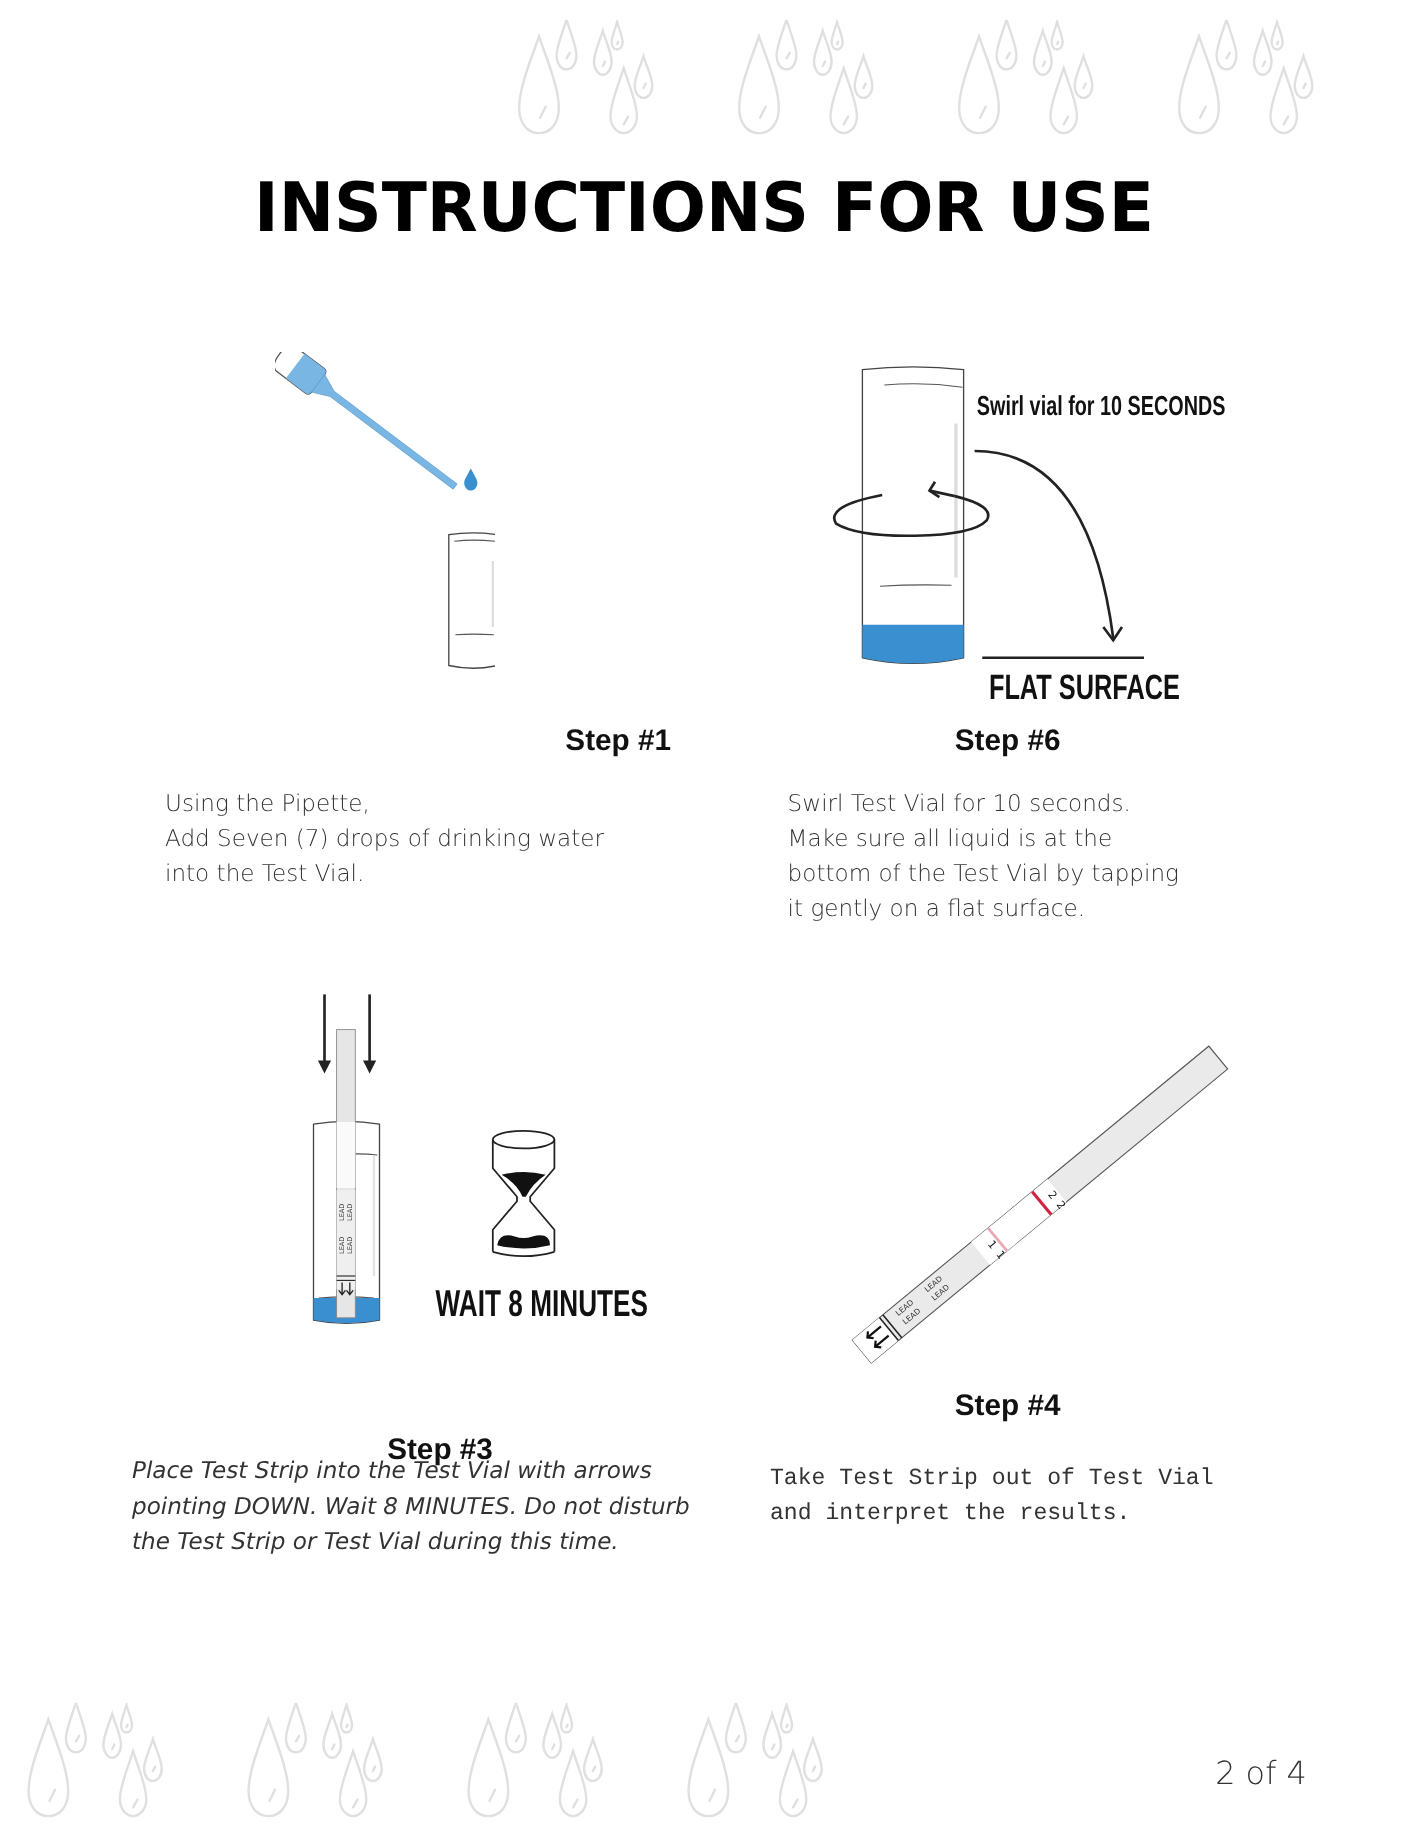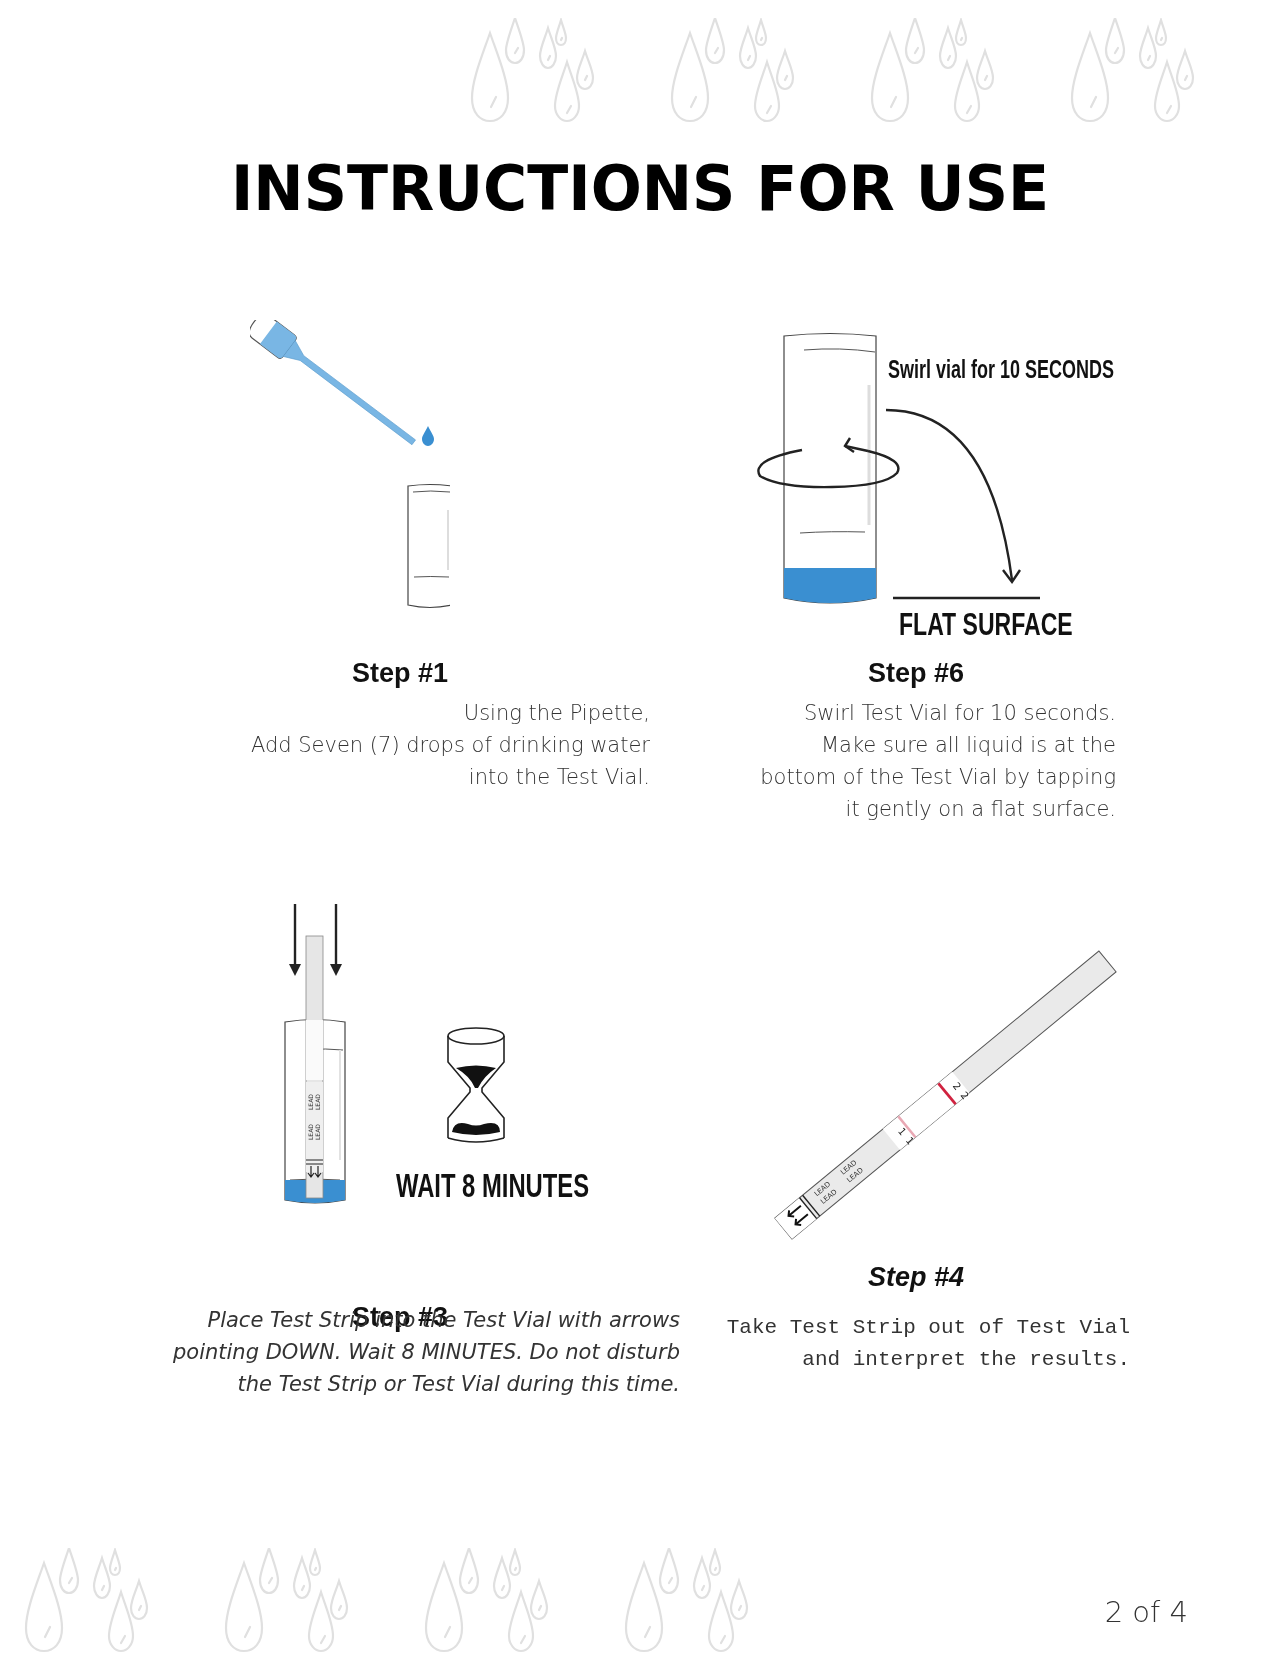--- a/index.html
+++ b/index.html
@@ -9,22 +9,22 @@
     .title {
       position: absolute; left: 0; width: 1280px; top: 152px; text-align: center;
       font-family: "DejaVu Sans", sans-serif; font-weight: bold; font-size: 62px; letter-spacing: 0px;
       color: #000; transform: scaleX(0.97); transform-origin: center;
     }
     .step-title {
       position: absolute; text-align: center; font-family: "Liberation Sans", sans-serif;
       font-weight: bold; font-size: 27px; color: #111;
     }
     .step-text {
-      position: absolute; text-align: right; font-family: "DejaVu Sans", sans-serif;
-      font-weight: 300; font-size: 21px; line-height: 32px; color: #333; white-space: pre-line;
+      position: absolute; text-align: left; font-family: "DejaVu Sans", sans-serif;
+      font-weight: 300; font-size: 21px; line-height: 32px; color: #333; white-space: pre-line; margin-top: 17px;
     }
     .condensed {
       position: absolute; font-family: "Liberation Sans", sans-serif; font-weight: bold; color: #111;
       transform-origin: left center; white-space: nowrap;
     }
     .page-num { position: absolute; right: 92px; top: 1595px; font-family: "DejaVu Sans", sans-serif; font-size: 29px; color: #333; font-weight: 300; }
   </style>
 </head>
 <body>
 
@@ -72,21 +72,21 @@
   <path d="M178 106 C175 112 172 116 172 119 C172 123 175 126 178 126 C181 126 184 123 184 119 C184 116 181 112 178 106 Z" fill="#3a8fd1"></path>
 
   <g>
     <path d="M158 166 Q180 163 202 166 L202 285 Q180 290 158 285 Z" fill="#fff" stroke="#444" stroke-width="1.2"></path>
     <path d="M163 172 Q180 170 200 172" fill="none" stroke="#555" stroke-width="1"></path>
     <path d="M164 257 Q180 256 199 257" fill="none" stroke="#555" stroke-width="1"></path>
     <line x1="198" y1="190" x2="198" y2="250" stroke="#ddd" stroke-width="2"></line>
   </g>
 </svg>
 
-<div class="step-title" style="left:190px; width:420px; top:658px;">Step #1</div>
+<div class="step-title" style="left:190px; width:420px; top:658px;text-align:right;">Step #1</div>
 <div class="step-text" style="left:150px; width:500px; top:697px;">Using the Pipette,
 Add Seven (7) drops of drinking water
 into the Test Vial.</div>
 
 <svg class="abs" style="left:740px; top:330px;" width="320" height="320">
 
   <path d="M44 6 Q90 1 136 6 L136 268 Q90 278 44 268 Z" fill="#fff" stroke="#444" stroke-width="1.2"></path>
   <path d="M64 20 Q100 17 135 22" fill="none" stroke="#555" stroke-width="1"></path>
   <path d="M60 203 Q90 201 125 202" fill="none" stroke="#555" stroke-width="1"></path>
   <line x1="129" y1="55" x2="129" y2="195" stroke="#ddd" stroke-width="3"></line>
@@ -168,21 +168,21 @@
     <rect x="140" y="-27" width="90" height="27" fill="#fff"></rect>
     <text x="150" y="-16" font-size="10" font-family="DejaVu Sans, sans-serif" fill="#222" transform="rotate(90 150 -16)">1</text>
     <text x="150" y="-4" font-size="10" font-family="DejaVu Sans, sans-serif" fill="#222" transform="rotate(90 150 -4)">1</text>
     <line x1="160" y1="-27" x2="160" y2="0" stroke="#e9a8b4" stroke-width="2.5"></line>
     <line x1="212" y1="-27" x2="212" y2="0" stroke="#d0223f" stroke-width="2.8"></line>
     <text x="221" y="-16" font-size="10" font-family="DejaVu Sans, sans-serif" fill="#222" transform="rotate(90 221 -16)">2</text>
     <text x="221" y="-4" font-size="10" font-family="DejaVu Sans, sans-serif" fill="#222" transform="rotate(90 221 -4)">2</text>
   </g>
 </svg>
 
-<div class="step-title" style="left:716px; width:400px; top:1262px;font-style:italic;">Step #4</div>
+<div class="step-title" style="left:716px; width:400px; top:1262px;">Step #4</div>
 <div class="step-text" style="left:700px; width:430px; top:1312px;font-family:Liberation Mono, monospace;">Take Test Strip out of Test Vial
 and interpret the results.</div>
 
 <div class="drops" style="left:14px; top:1548px; width:800px; height:110px;">
   <svg width="800" height="110">
     <use href="#drop-cluster" x="0" y="0"></use>
     <use href="#drop-cluster" x="200" y="0"></use>
     <use href="#drop-cluster" x="400" y="0"></use>
     <use href="#drop-cluster" x="600" y="0"></use>
   </svg>

